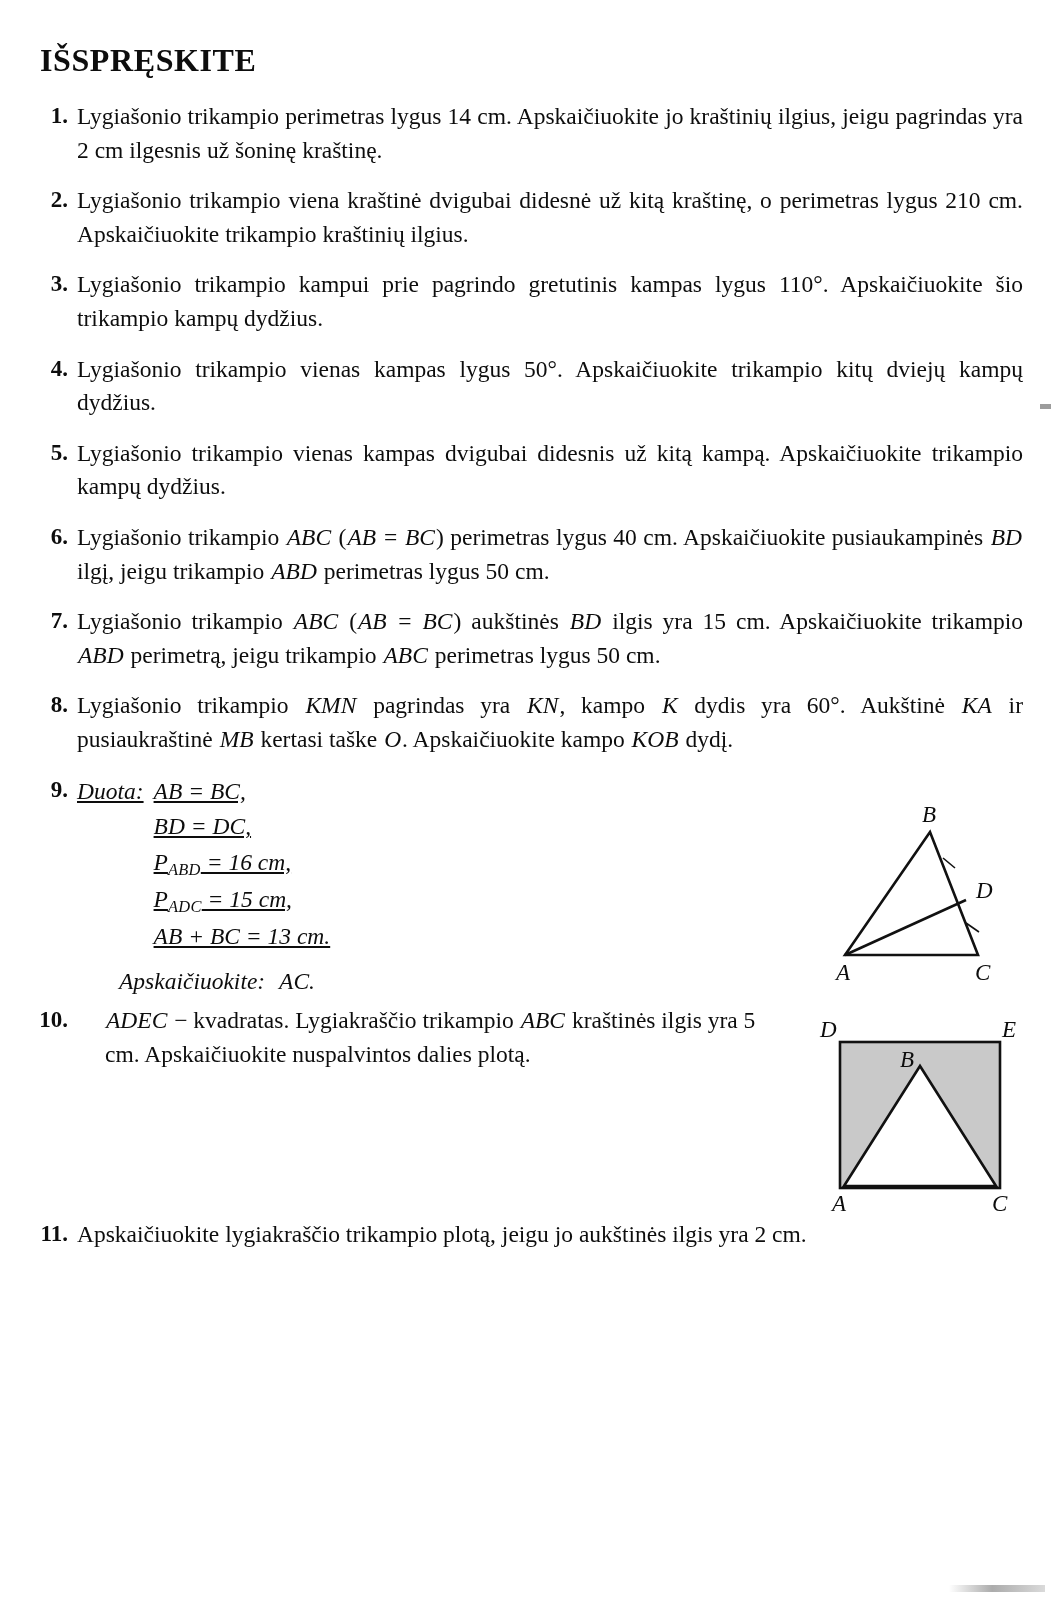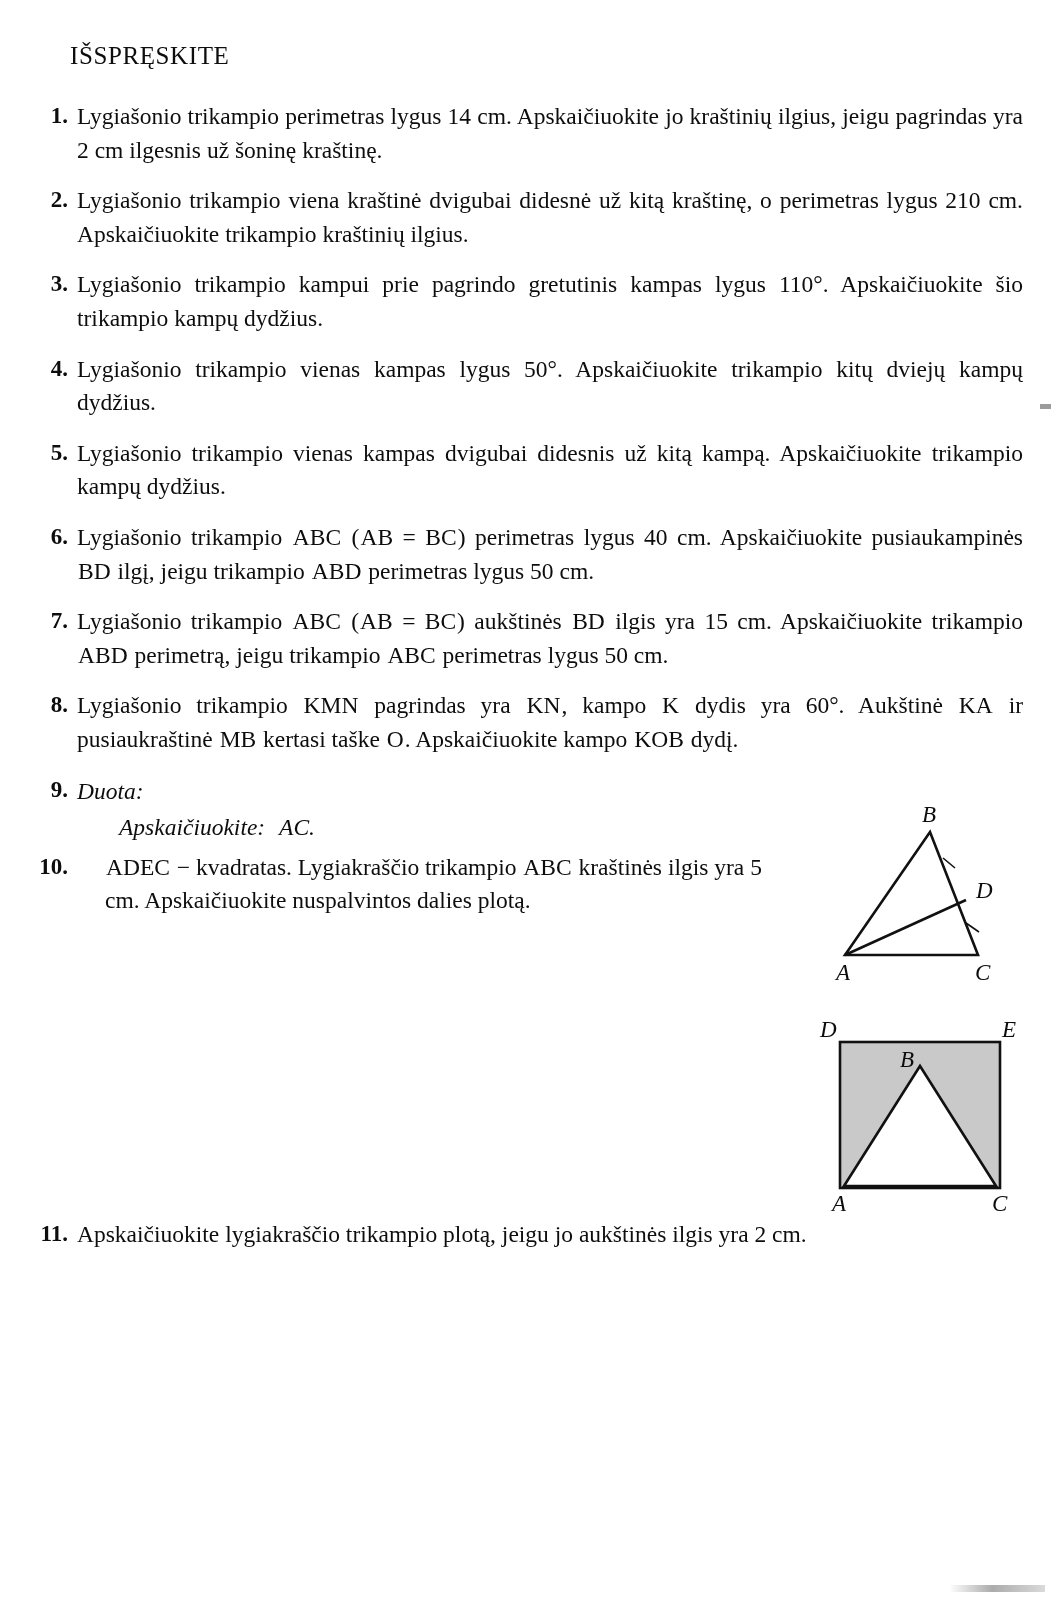--- a/index.html
+++ b/index.html
@@ -17,25 +17,26 @@
   }
 
   .page {
     position: absolute;
     inset: 0;
   }
 
   
   .heading {
     position: absolute;
-    left: 70px;
+    left: 40px;
     top: 42px;
-    font-size: 25px;
+    font-size: 32px;
     letter-spacing: 0.6px;
     white-space: nowrap;
+    font-weight: bold;
   }
 
   
   .ex-list {
     position: absolute;
     left: 28px;
     top: 100px;
     width: 995px;
   }
 
@@ -55,31 +56,33 @@
   .ex-body {
     flex: 1 1 auto;
     font-size: 23.5px;
     line-height: 1.43;
     text-align: justify;
     text-justify: inter-word;
   }
   .ex-body.nojust { text-align: left; }
 
   .mi {
+    font-style: italic;
     font-family: "Liberation Serif", "DejaVu Serif", serif;
     padding: 0 1px;
   }
   .nowrap { white-space: nowrap; }
 
   
   .ex9 { margin-bottom: 6px; }
   .ex9 .ex-body { width: 560px; flex: 0 0 560px; }
   .duota-row {
     display: flex;
     align-items: flex-start;
+    text-decoration: underline;
   }
   .duota-label {
     font-style: italic;
     font-size: 23.5px;
     flex: 0 0 auto;
     padding-right: 10px;
     line-height: 1.52;
   }
   .duota-lines {
     font-style: italic;
@@ -89,21 +92,21 @@
   .duota-lines div { white-space: nowrap; }
   .sub {
     font-size: 0.70em;
     vertical-align: -0.30em;
     font-style: italic;
     letter-spacing: 0.3px;
   }
   .askline {
     font-style: italic;
     font-size: 23.5px;
-    margin-top: 2px;
+    margin-top: 10px;
     padding-left: 42px;
   }
 
   .ex10 .ex-body { width: 680px; flex: 0 0 680px; margin-left: 28px; }
 
   
   .fig {
     position: absolute;
   }
   .fig svg { display: block; }
@@ -190,20 +193,27 @@
     <div class="ex">
       <div class="ex-num">8.</div>
       <div class="ex-body"><span>Lygiašonio trikampio </span><span class="mi nowrap">KMN</span><span> pagrindas yra </span><span class="mi nowrap">KN</span><span>, kampo </span><span class="mi nowrap">K</span><span> dydis yra 60°. Aukštinė </span><span class="mi nowrap">KA</span><span> ir pusiaukraštinė </span><span class="mi nowrap">MB</span><span> kertasi taške </span><span class="mi nowrap">O</span><span>. Apskaičiuokite kampo </span><span class="mi nowrap">KOB</span><span> dydį.</span></div>
     </div>
 
     <div class="ex ex9">
       <div class="ex-num">9.</div>
       <div class="ex-body nojust">
         <div class="duota-row">
           <div class="duota-label">Duota:</div>
+          <div class="duota-lines">
+              <div><span>AB = BC,</span></div>
+              <div><span>BD = DC,</span></div>
+              <div><span>P</span><span class="sub">ABD</span><span> = 16 cm,</span></div>
+              <div><span>P</span><span class="sub">ADC</span><span> = 15 cm,</span></div>
+              <div><span>AB + BC = 13 cm.</span></div>
+            </div>
         </div>
         <div class="askline">
           <span>Apskaičiuokite:</span>
           <span style="padding-left:8px">AC.</span>
         </div>
       </div>
     </div>
 
     <div class="ex ex10">
       <div class="ex-num">10.</div>

